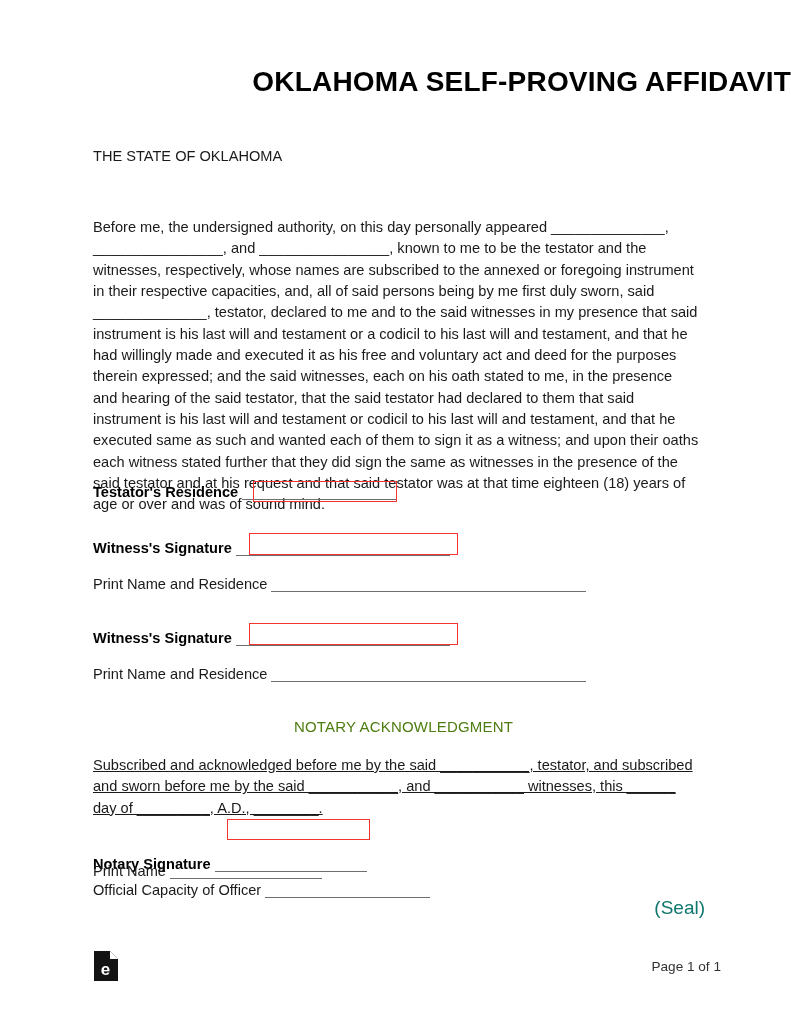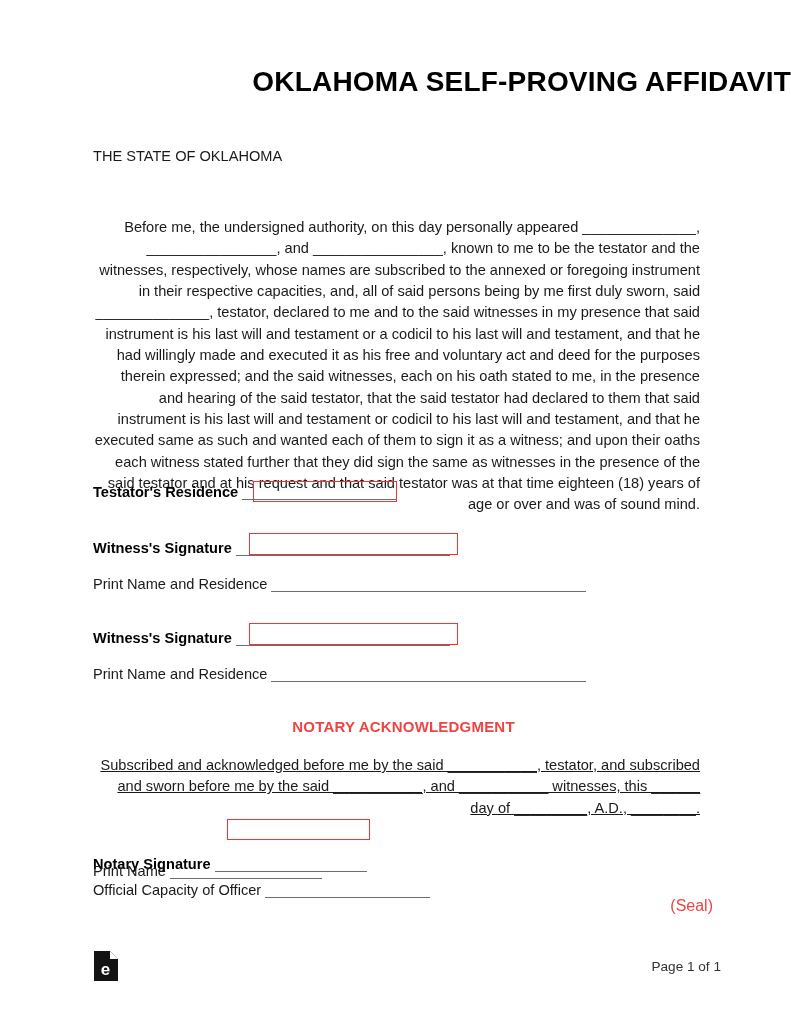--- a/index.html
+++ b/index.html
@@ -36,21 +36,21 @@
     letter-spacing: 0.2px;
     color: #000;
   }
 
   
   .body-text {
     position: absolute;
     font-size: 14.6px;
     line-height: 21.3px;
     color: #1a1a1a;
-    text-align: right;
+    text-align: left;
   }
 
   .state-line {
     left: 93px;
     top: 146px;
   }
   .county-line {
     left: 93px;
     top: 184px;
   }
@@ -96,37 +96,37 @@
   }
 
   
   .notary-heading {
     position: absolute;
     left: 16px;
     right: 0;
     top: 718px;
     text-align: center;
     font-size: 15px;
-    font-weight: bold;
+    font-weight: normal;
     letter-spacing: 0.2px;
-    color: #ef4444;
+    color: #4d7c0f;
   }
   .notary-para {
     left: 93px;
     top: 755px;
     width: 607px;
     text-decoration: underline;
   }
 
   .seal-text {
     position: absolute;
-    right: 78px;
+    right: 86px;
     top: 897px;
-    font-size: 16px;
-    color: #ef4444;
+    font-size: 19px;
+    color: #0f766e;
   }
 
   
   .footer-logo {
     position: absolute;
     left: 94px;
     top: 951px;
     width: 24px;
     height: 30px;
   }

